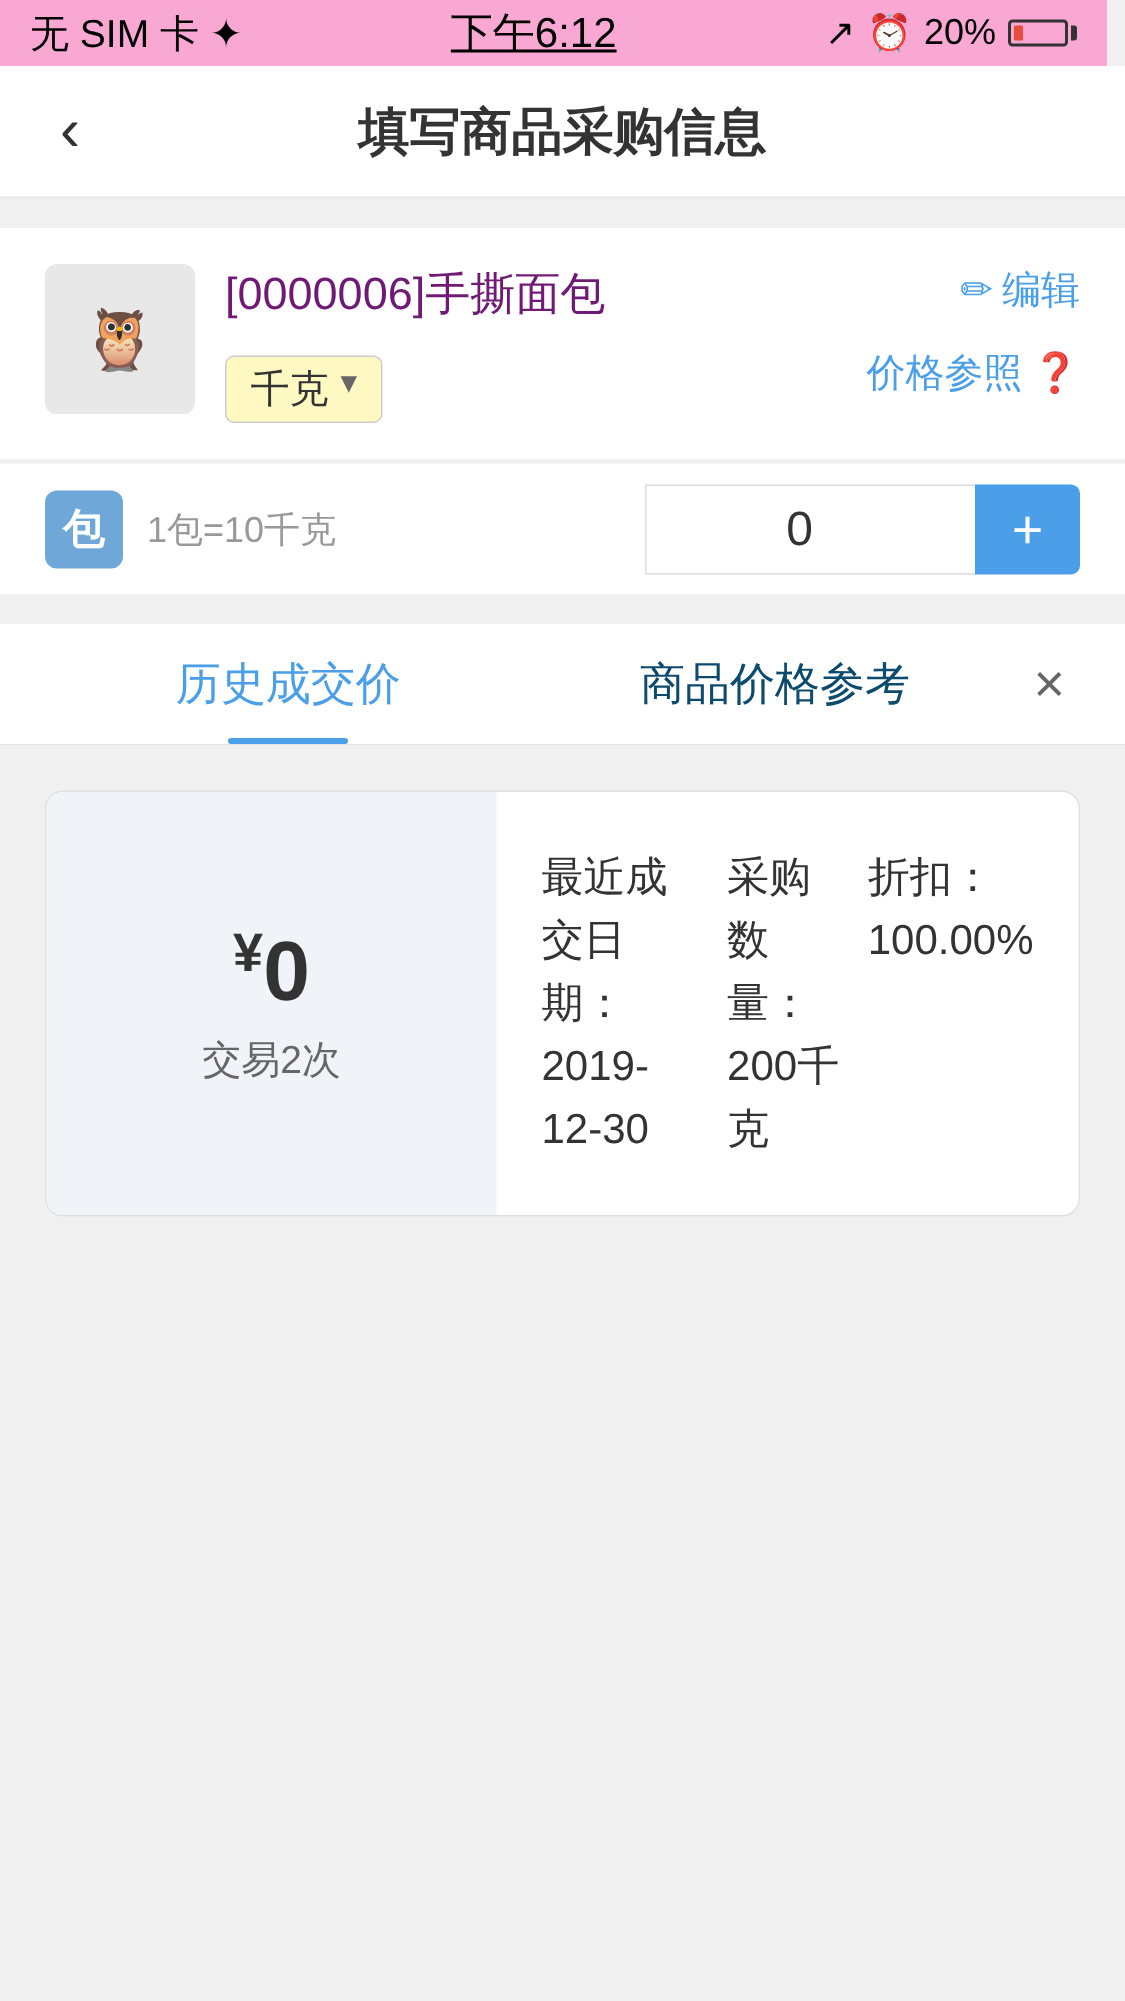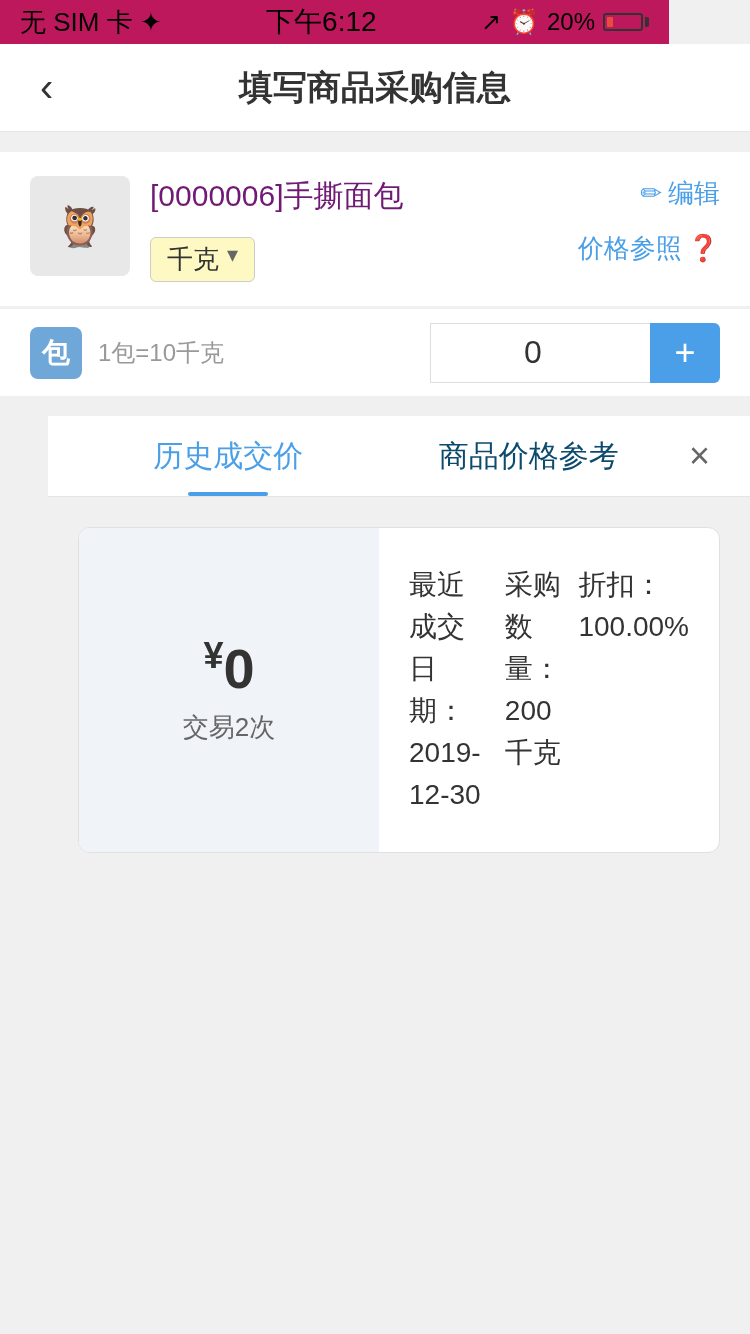--- a/index.html
+++ b/index.html
@@ -8,32 +8,32 @@
       width: 750px;
       min-height: 1334px;
       font-family: -apple-system, "PingFang SC", "Helvetica Neue", sans-serif;
       background: #f0f0f0;
       font-size: 28px;
       color: #333;
     }
 
     
     .status-bar {
-      width: 669px;
+      width: 738px;
       height: 44px;
-      background: #be185d;
+      background: #f9a8d4;
       display: flex;
       align-items: center;
       justify-content: space-between;
       padding: 0 20px;
       font-size: 26px;
       color: #000;
     }
     .status-left { display: flex; align-items: center; gap: 10px; }
-    .status-center { font-size: 28px; font-weight: 500; }
+    .status-center { font-size: 28px; font-weight: 500; text-decoration: underline; }
     .status-right { display: flex; align-items: center; gap: 8px; font-size: 24px; }
     .battery-icon {
       display: inline-flex; align-items: center; gap: 2px;
     }
     .battery-body {
       width: 40px; height: 18px; border: 2px solid #333; border-radius: 3px;
       position: relative; display: flex; align-items: center; padding: 2px;
     }
     .battery-fill {
       width: 20%; height: 100%; background: #e74c3c; border-radius: 1px;
@@ -302,21 +302,20 @@
       color: #333;
       line-height: 1.5;
     }
     .detail-label { color: #333; }
     .detail-value { color: #333; }
 
     
     .main-content {
       background: #f0f0f0;
       min-height: 600px;
-      padding-left: 48px;
     }
   </style>
 </head>
 <body>
 
 <div class="status-bar">
   <div class="status-left">
     <span>无 SIM 卡 ✦</span>
   </div>
   <div class="status-center">下午6:12</div>

